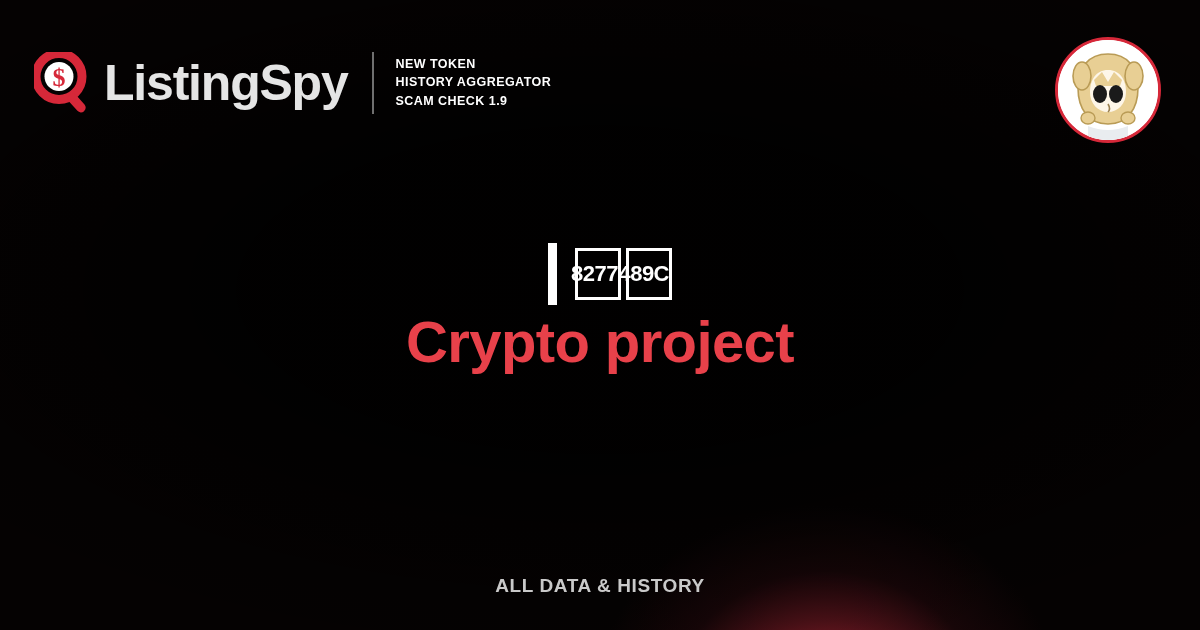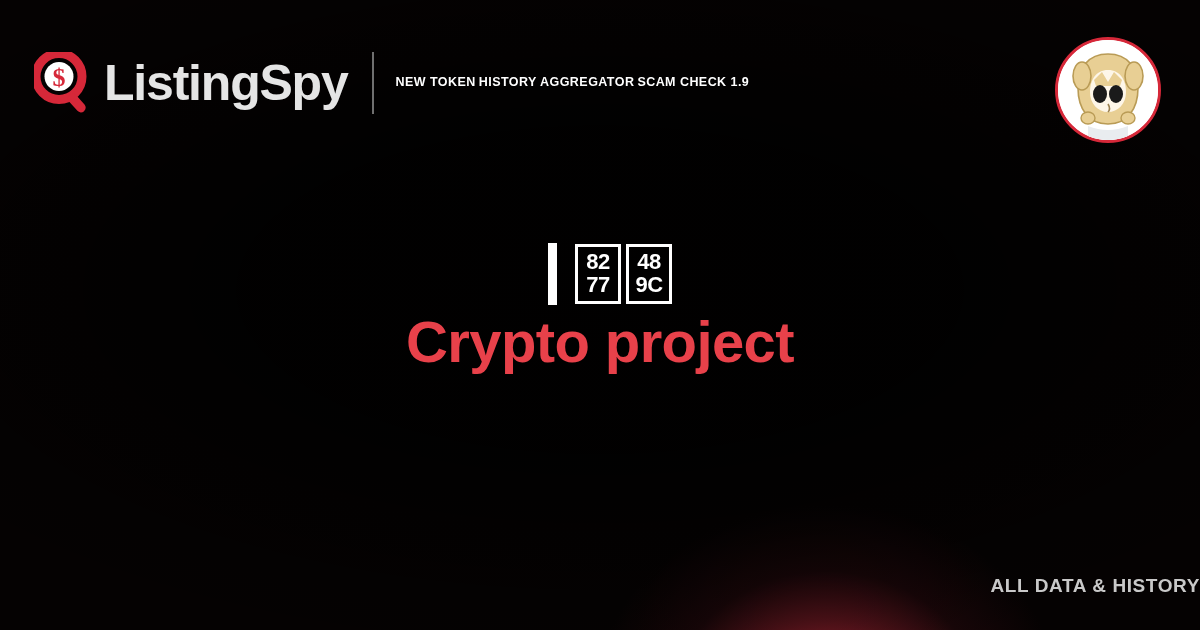--- a/index.html
+++ b/index.html
@@ -111,21 +111,21 @@
     white-space: nowrap;
   }
   .divider {
     width: 2px;
     height: 62px;
     background: #6f6f6f;
     margin: 0 22px 0 24px;
   }
   .tagline {
     display: flex;
-    flex-direction: row;
+    flex-direction: column;
     justify-content: center;
     gap: 3px;
   }
   .tagline span {
     color: #ffffff;
     font-size: 12.5px;
     font-weight: bold;
     letter-spacing: 0.45px;
     line-height: 1.22;
     white-space: nowrap;
@@ -178,27 +178,27 @@
     margin: 0 18px 0 20px;
     vertical-align: middle;
   }
   .tofu-group {
     display: flex;
     gap: 5px;
     align-items: center;
   }
   .tofu {
     width: 46px;
-    height: 60px;
+    height: 52px;
     border: 3px solid #ffffff;
     box-sizing: border-box;
     display: flex;
-    flex-direction: column;
-    align-items: center;
-    justify-content: center;
+    flex-direction: row;
+    align-items: center;
+    justify-content: flex-end;
     color: #ffffff;
     font-family: "Liberation Sans", sans-serif;
     font-weight: bold;
     font-size: 22px;
     line-height: 1.03;
     letter-spacing: -0.5px;
   }
   .subtitle {
     margin-top: 8px;
     font-size: 58px;
@@ -206,21 +206,21 @@
     letter-spacing: -0.6px;
     line-height: 1;
   }
 
   
   .footer {
     position: absolute;
     left: 0;
     right: 0;
     bottom: 33px;
-    text-align: right;
+    text-align: center;
     z-index: 4;
   }
   .footer span {
     color: #c9c9c9;
     font-size: 19px;
     font-weight: bold;
     letter-spacing: 0.6px;
   }
 </style>
 </head>

